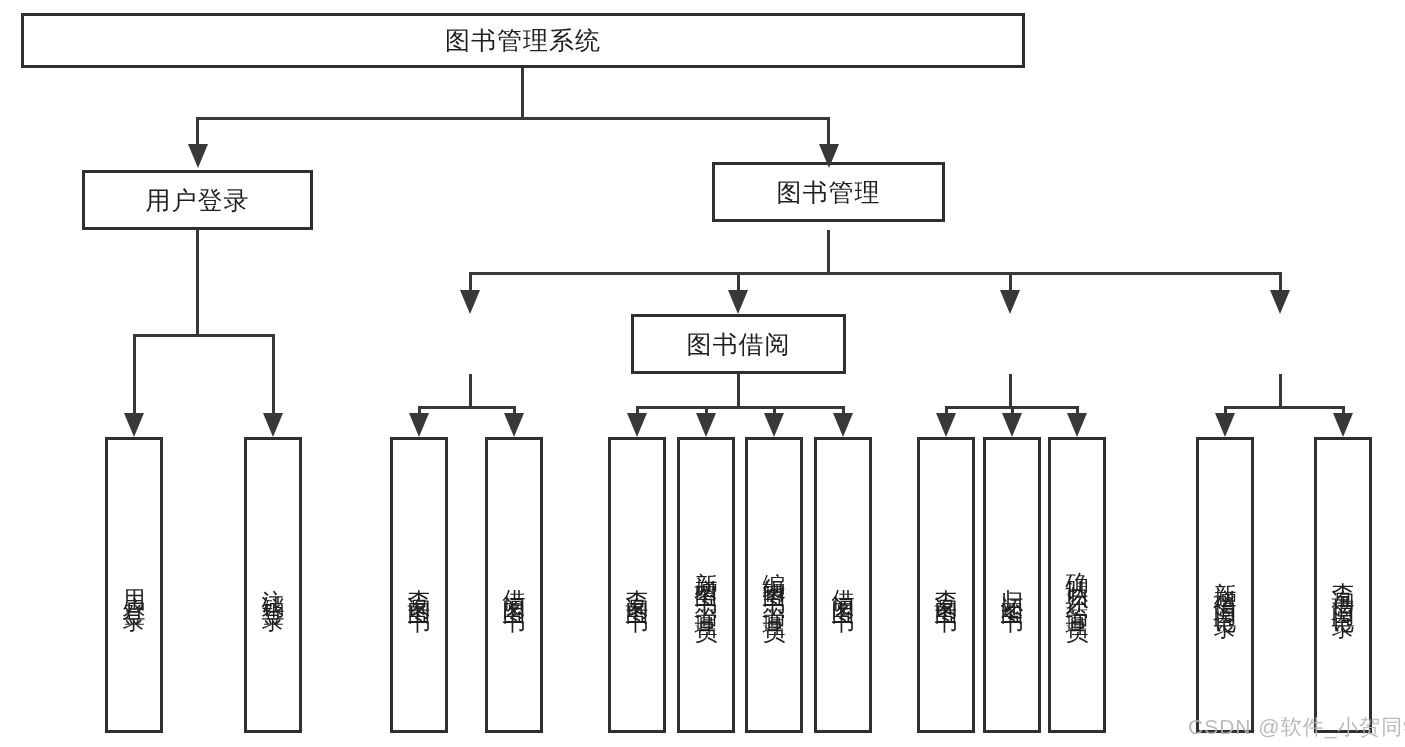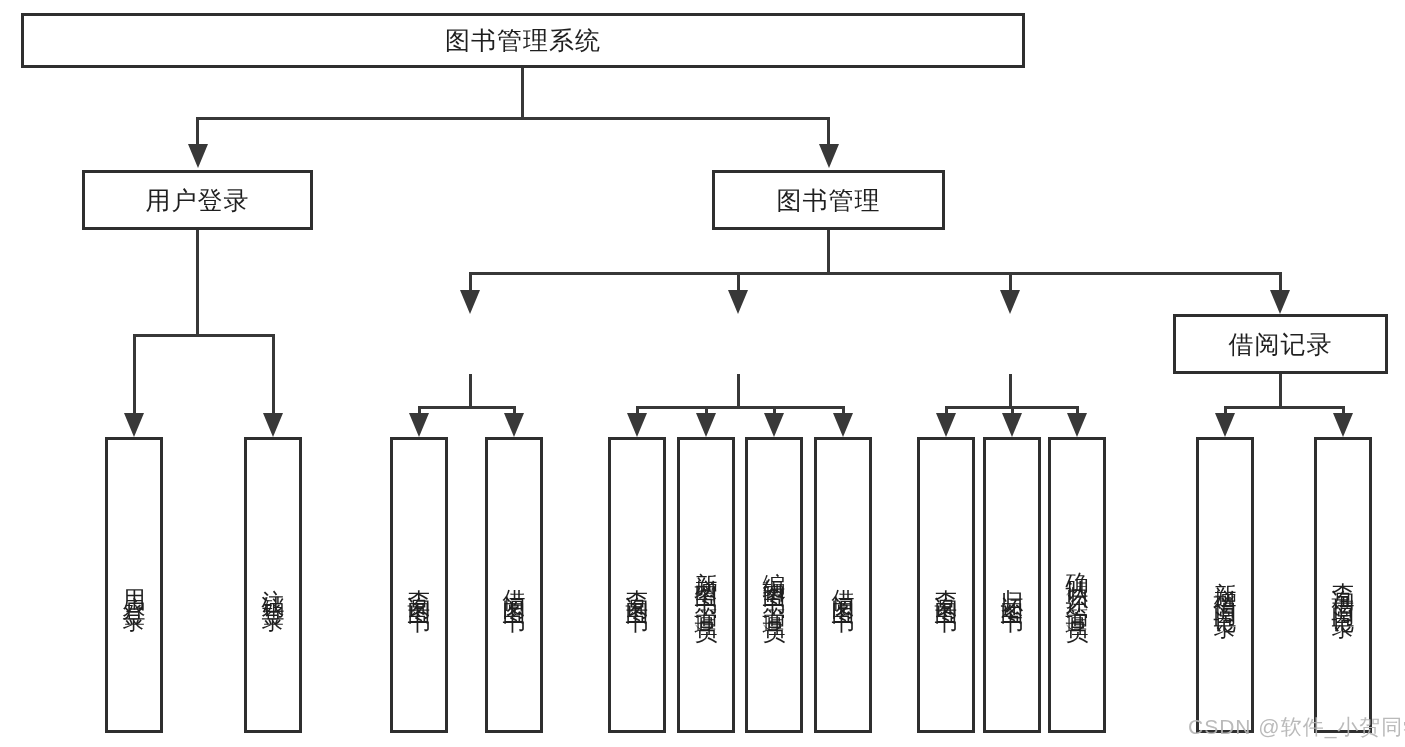--- a/index.html
+++ b/index.html
@@ -60,26 +60,26 @@
 
 <div class="canvas">
 
   <div class="node" style="left:21px;top:13px;width:1004px;height:55px">
     <span class="hlabel">图书管理系统</span>
   </div>
 
   <div class="node" style="left:82px;top:170px;width:231px;height:60px">
     <span class="hlabel">用户登录</span>
   </div>
-  <div class="node" style="left:712px;top:170px;width:233px;height:60px">
+  <div class="node" style="left:712px;top:162px;width:233px;height:60px">
     <span class="hlabel">图书管理</span>
   </div>
 
-  <div class="node" style="left:1173px;top:314px;width:215px;height:60px">
-    <span class="hlabel">借阅记录</span>
+  <div class="node" style="left:631px;top:314px;width:215px;height:60px">
+    <span class="hlabel">图书借阅</span>
   </div>
 
   <div class="node leaf" style="left:105px">
     <span class="vtext">用户登录</span>
   </div>
   <div class="node leaf" style="left:244px">
     <span class="vtext">注销登录</span>
   </div>
   <div class="node leaf" style="left:390px">
     <span class="vtext">查询图书</span>

